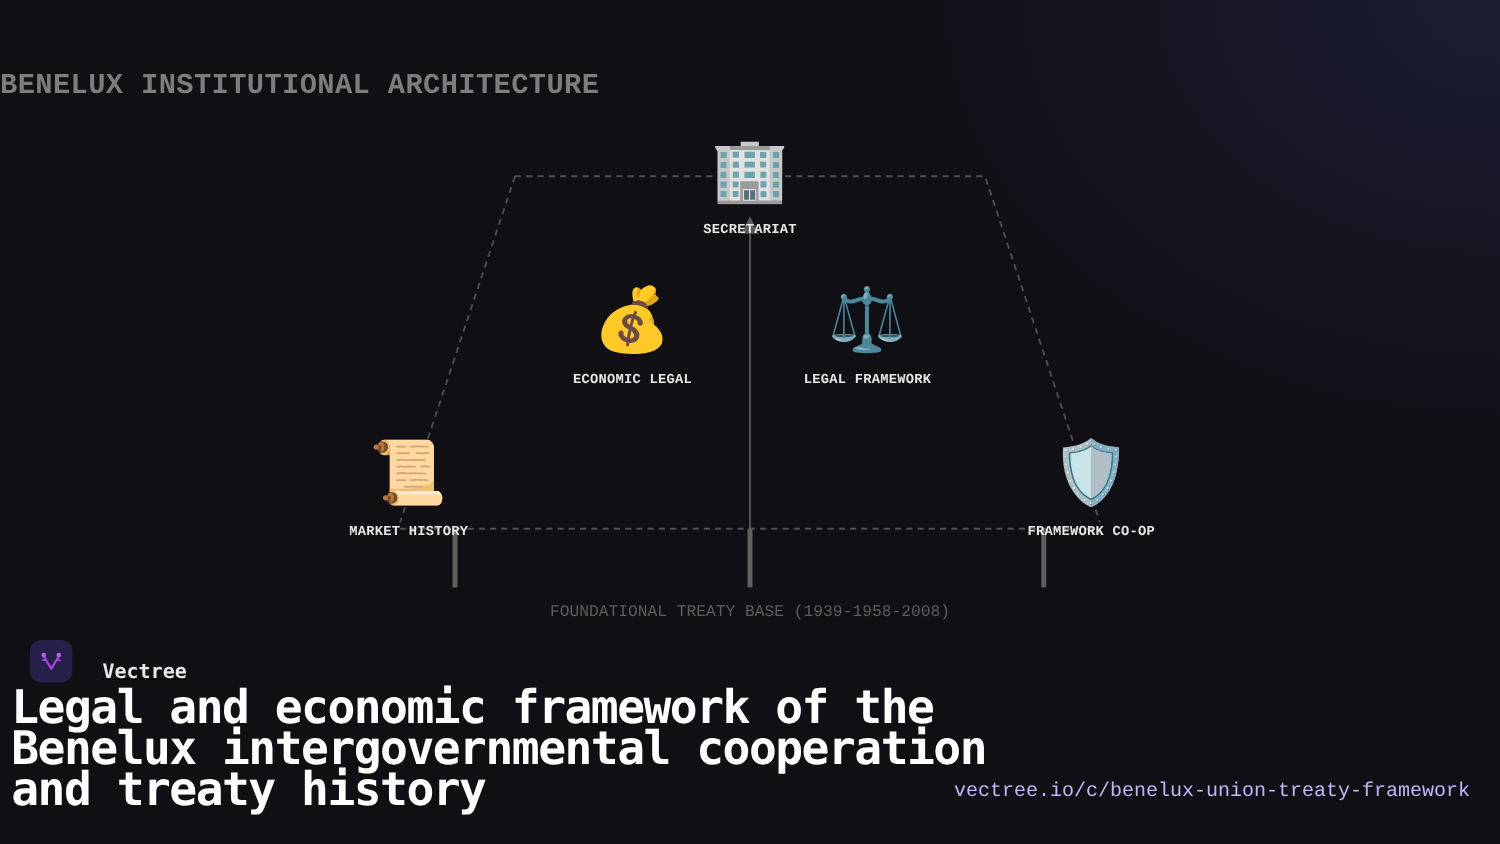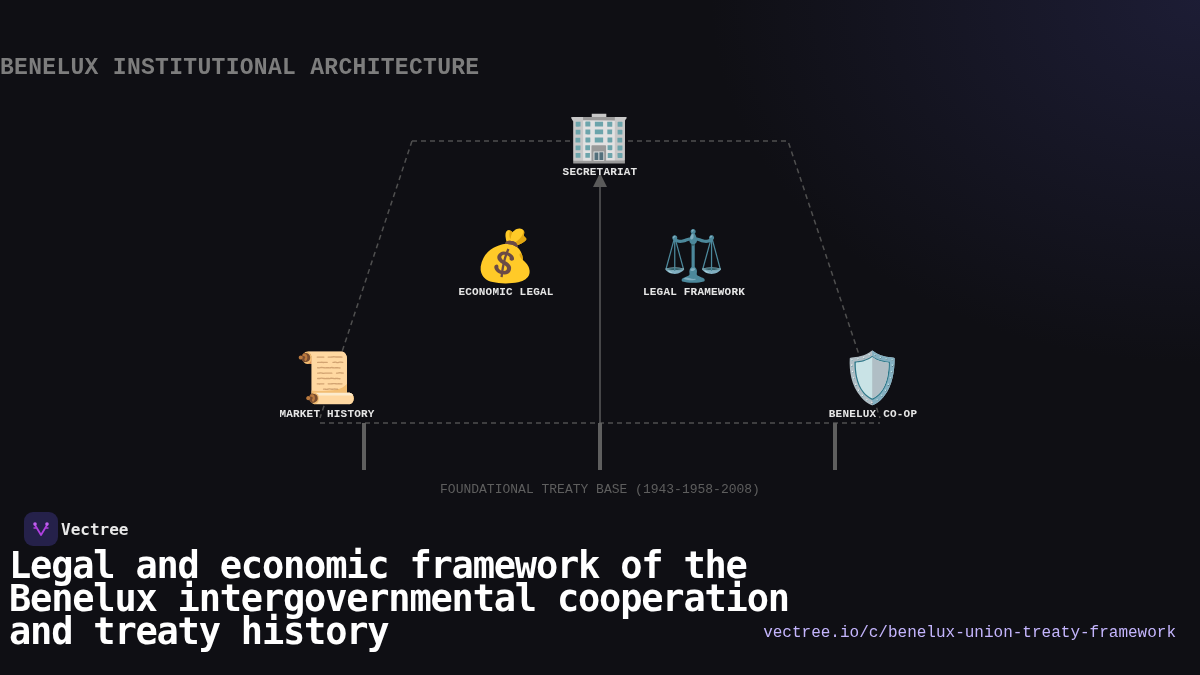--- a/index.html
+++ b/index.html
@@ -13,26 +13,26 @@
     background: radial-gradient(ellipse 700px 520px at 1200px 0px, rgba(40,40,80,0.55), rgba(15,15,20,0) 70%);
   }
   .diagram-title {
     position:absolute; top:55px; left:0; width:1200px; text-align:left;
     color:#7d7d7d; font-weight:bold; font-size:23px; letter-spacing:0.3px;
   }
   svg.lines { position:absolute; left:0; top:0; }
   .node { position:absolute; width:160px; text-align:center; }
   .node .emoji { font-size:50px; line-height:56px; display:block;
     font-family:"DejaVu Sans", sans-serif; }
-  .node .label { display:block; color:#e6e6e6; font-weight:bold; font-size:11px; margin-top:2px; letter-spacing:0.2px; }
+  .node .label { display:block; color:#e6e6e6; font-weight:bold; font-size:11px; margin-top:14px; letter-spacing:0.2px; }
   .base-label {
     position:absolute; top:482px; left:0; width:1200px; text-align:center;
     color:#5e5e5e; font-size:13px;
   }
-  .brand { position:absolute; left:24px; top:512px; display:flex; align-items:center; gap:3px; }
+  .brand { position:absolute; left:24px; top:512px; display:flex; align-items:flex-end; gap:24px;text-decoration:underline; }
   .brand-logo { width:34px; height:34px; border-radius:9px; background:#25214a; display:flex; align-items:center; justify-content:center; }
   .brand-name { color:#e8e8e8; font-weight:bold; font-size:16px; font-family:"DejaVu Sans Mono", monospace; }
   .headline {
     position:absolute; left:9px; top:549px; width:820px; margin:0;
     color:#ffffff; font-weight:bold; font-size:37px; line-height:33px;
     font-family:"DejaVu Sans Mono", monospace; letter-spacing:-1.2px;
   }
   .url { position:absolute; right:24px; top:624px; color:#c4b5fd; font-size:16px; }
 </style>
 </head>
@@ -71,24 +71,24 @@
   <span class="label">LEGAL FRAMEWORK</span>
 </div>
 
 <div class="node" style="left:247px; top:350px;">
   <span class="emoji">📜</span>
   <span class="label">MARKET HISTORY</span>
 </div>
 
 <div class="node" style="left:793px; top:350px;">
   <span class="emoji">🛡️</span>
-  <span class="label">BENELUX CO-OP</span>
+  <span class="label">FRAMEWORK CO-OP</span>
 </div>
 
-<div class="base-label">FOUNDATIONAL TREATY BASE (1943-1958-2008)</div>
+<div class="base-label">FOUNDATIONAL TREATY BASE (1939-1958-2008)</div>
 
 <div class="brand">
   <div class="brand-logo">
     <svg width="20" height="20" viewBox="0 0 20 20">
       <path d="M4 6 L10 16 L16 6" fill="none" stroke="#b040e0" stroke-width="1.8" stroke-linecap="round" stroke-linejoin="round"></path>
       <circle cx="4" cy="5" r="1.8" fill="#c060f0"></circle>
       <circle cx="16" cy="5" r="1.8" fill="#c060f0"></circle>
       <path d="M5 9 L3 9 M15 9 L17 9" stroke="#b040e0" stroke-width="1.4" stroke-linecap="round"></path>
     </svg>
   </div>

